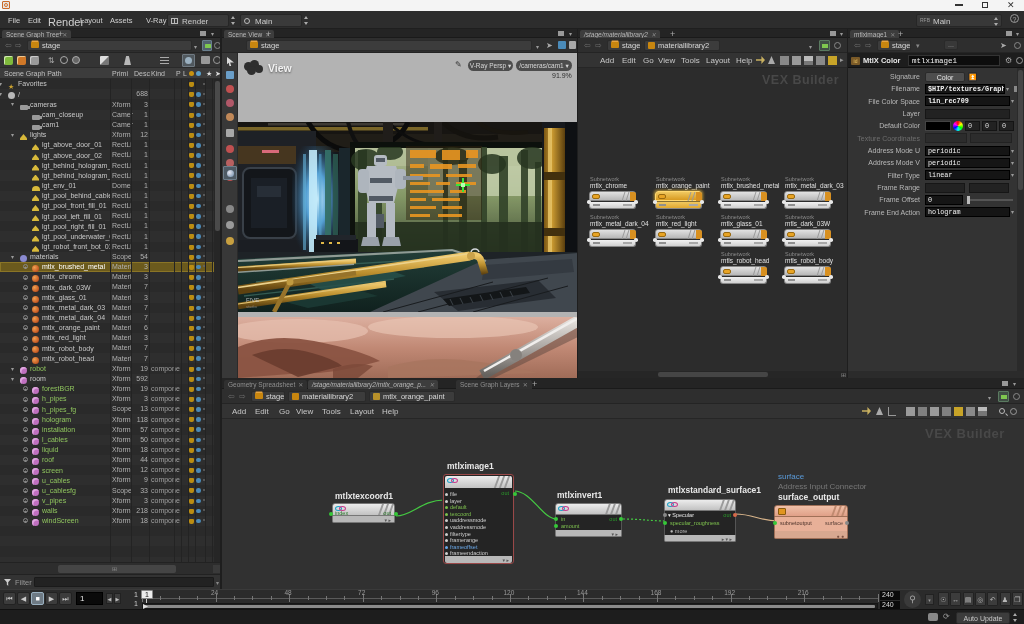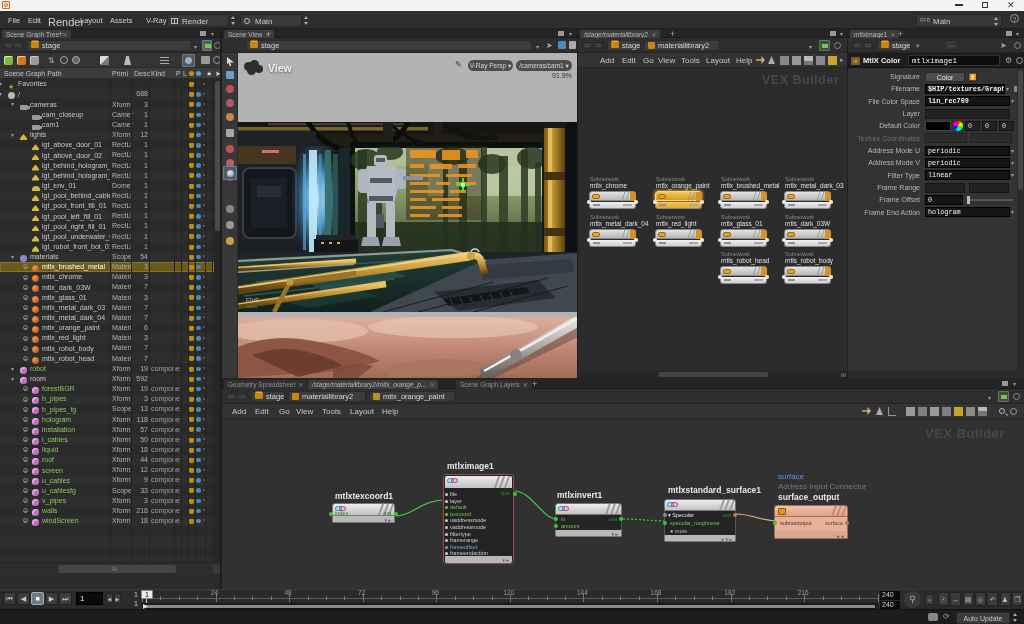--- a/index.html
+++ b/index.html
@@ -539,20 +539,26 @@
       <div class="abs" style="left:212px;top:0;width:1px;height:483px;background:#232323"></div>
     </div>
     <div class="abs" style="left:214px;top:79px;width:7px;height:483px;background:#262626">
       <div class="abs" style="left:1px;top:2px;width:5px;height:150px;background:#4a4a4a;border-radius:2px"></div>
     </div>
     <div class="abs" style="left:0;top:562px;width:222px;height:12px;background:#2d2d2d;border-top:1px solid #222">
       <div class="abs" style="left:58px;top:2px;width:118px;height:8px;background:#454545;border-radius:2px"></div>
       <div class="abs" style="left:112px;top:3px;color:#888;font-size:6px;line-height:6px">⊞</div>
       <div class="abs" style="left:213px;top:2px;width:7px;height:8px;background:#3a3a3a"></div>
     </div>
+    <div class="abs" style="left:0;top:574px;width:222px;height:15px;background:#333;border-top:1px solid #222">
+<div class="abs" style="left:4px;top:4px;width:7px;height:7px;background:#ccc;clip-path:polygon(0 0,100% 0,60% 45%,60% 100%,40% 80%,40% 45%)"></div>
+<div class="abs" style="left:15px;top:3px;color:#999;font-size:7.5px">Filter</div>
+<div class="abs" style="left:34px;top:2px;width:180px;height:10px;background:#222;border:1px solid #1a1a1a;border-radius:1px"></div>
+<div class="abs" style="left:216px;top:4px;color:#888;font-size:6px">▾</div>
+</div>
 <div class="abs tabbar" style="left:222px;top:29px;width:356px;height:9px">
  <div class="tab" style="left:2px">Scene View<span class="tx">✕</span></div>
  <div class="plus" style="left:44px">+</div>
  <div class="abs" style="left:336px;top:2px;width:6px;height:5px;background:#999"></div>
  <div class="abs" style="left:347px;top:1px;color:#999;font-size:6px">▾</div>
 </div>
 <div class="abs pathrow" style="left:222px;top:38px;width:356px;height:15px">
  <div class="pbox" style="left:24px;width:286px"><span class="fico"></span>stage</div>
  <div class="abs" style="left:314px;top:5px;font-size:6px;color:#999">▾</div>
  <div class="abs" style="left:324px;top:3px;color:#aaa;font-size:8px">➤</div>

